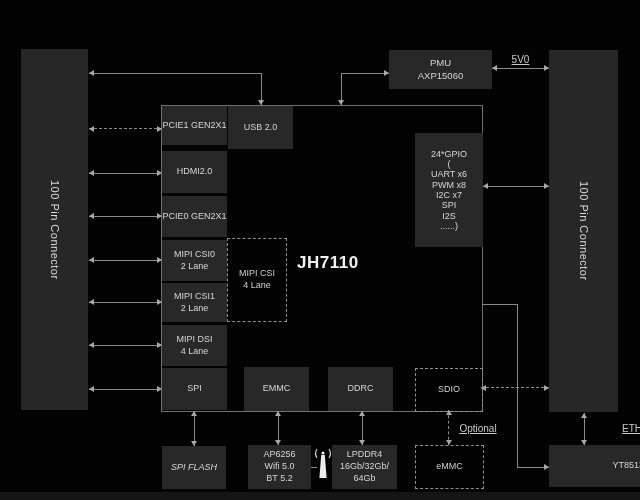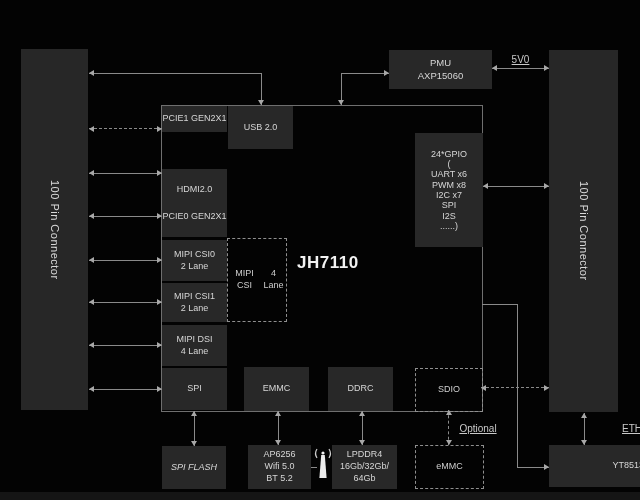--- a/index.html
+++ b/index.html
@@ -4,21 +4,21 @@
 <style>
   html,body{margin:0;padding:0;background:#000;}
   #stage{
     position:relative;width:640px;height:500px;background:#030303;overflow:hidden;
     font-family:"Liberation Sans", sans-serif;color:#d6d6d6;
   }
   .b{position:absolute;background:#282828;display:flex;flex-direction:column;
      align-items:center;justify-content:center;text-align:center;
      font-size:9px;line-height:1.3;color:#d6d6d6;}
   .dash-b{position:absolute;background:transparent;border:1px dashed #8f8f8f;
-     display:flex;flex-direction:row;align-items:center;justify-content:center;
+     display:flex;flex-direction:column;align-items:center;justify-content:center;
      text-align:center;font-size:9px;line-height:1.3;color:#cfcfcf;}
   .conn{position:absolute;background:#272727;display:flex;align-items:center;justify-content:center;}
   .conn span{writing-mode:vertical-rl;font-size:11px;letter-spacing:0.5px;color:#d9d9d9;white-space:nowrap;}
   .chip{position:absolute;border:1px solid #6f6f6f;background:transparent;}
   .chip-title{position:absolute;font-size:17px;font-weight:bold;color:#f2f2f2;letter-spacing:0.5px;}
   .lbl{position:absolute;font-size:10px;color:#c9c9c9;text-align:center;text-decoration:underline;}
   .hl{position:absolute;height:1px;background:#8a8a8a;}
   .vl{position:absolute;width:1px;background:#8a8a8a;}
   .hl.dash{background:none;border-top:1px dashed #8a8a8a;height:0;}
   .vl.dash{background:none;border-left:1px dashed #8a8a8a;width:0;}
@@ -45,27 +45,27 @@
   </div>
 
   <div class="b" style="left:389px;top:50px;width:103px;height:39px;font-size:9.5px;">
     <span>PMU</span>
     <span>AXP15060</span>
   </div>
 
   <div class="chip" style="left:161px;top:105px;width:320px;height:305px;"></div>
   <div class="chip-title" style="left:297px;top:253px;">JH7110</div>
 
-  <div class="b" style="left:162px;top:106px;width:65px;height:26px;">
+  <div class="b" style="left:162px;top:106px;width:65px;height:39px;">
     <span>PCIE1 GEN2X1</span>
   </div>
   <div class="b" style="left:228px;top:106px;width:65px;height:43px;">
     <span>USB 2.0</span>
   </div>
-  <div class="b" style="left:162px;top:169px;width:65px;height:42px;">
+  <div class="b" style="left:162px;top:151px;width:65px;height:42px;">
     <span>HDMI2.0</span>
   </div>
   <div class="b" style="left:162px;top:196px;width:65px;height:41px;">
     <span>PCIE0 GEN2X1</span>
   </div>
   <div class="b" style="left:162px;top:240px;width:65px;height:41px;">
     <span>MIPI CSI0</span>
     <span>2 Lane</span>
   </div>
   <div class="b" style="left:162px;top:283px;width:65px;height:39px;">

